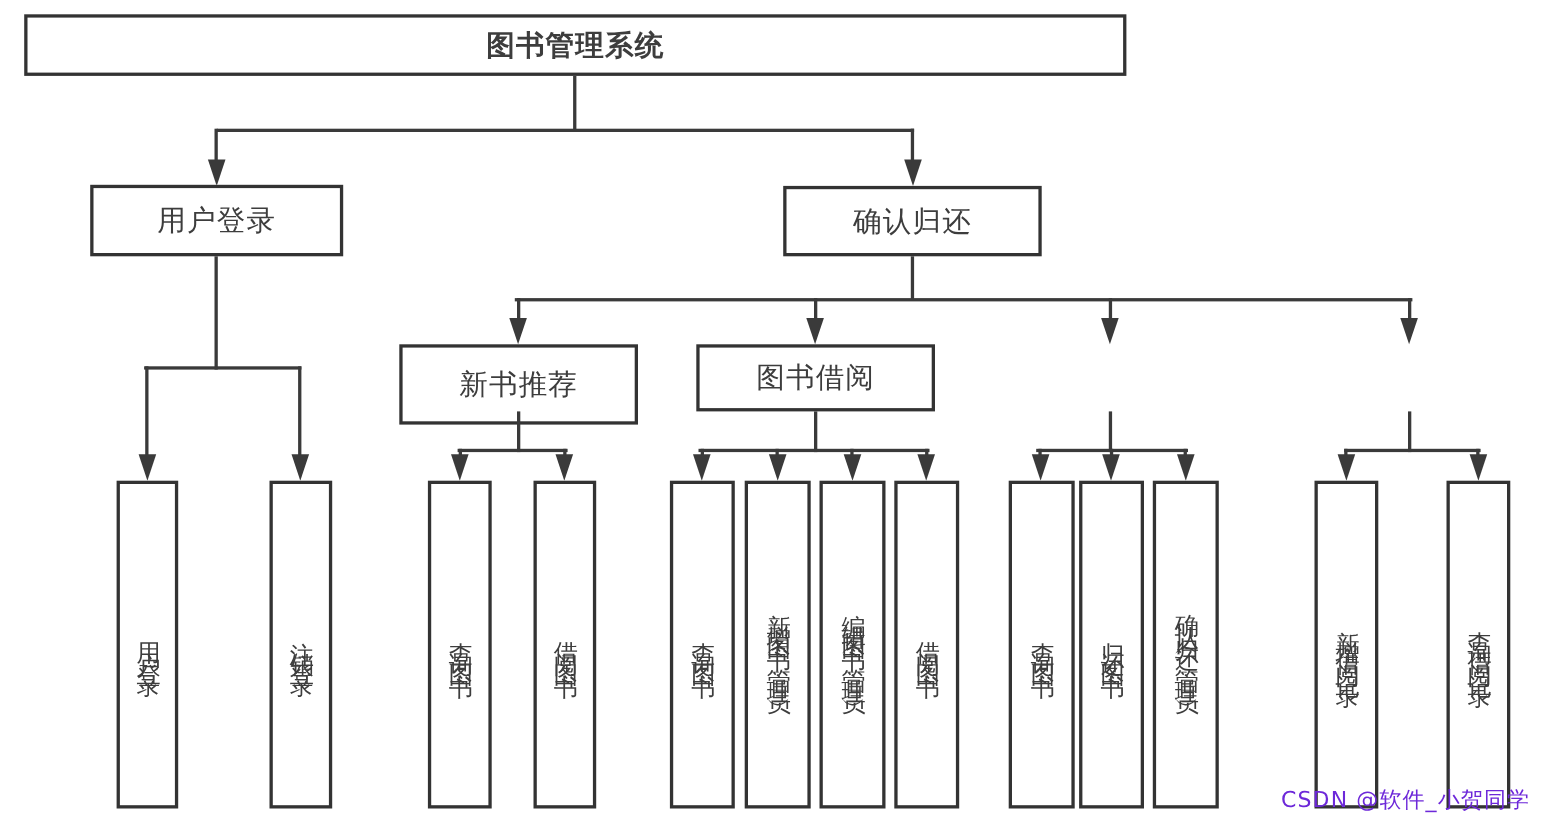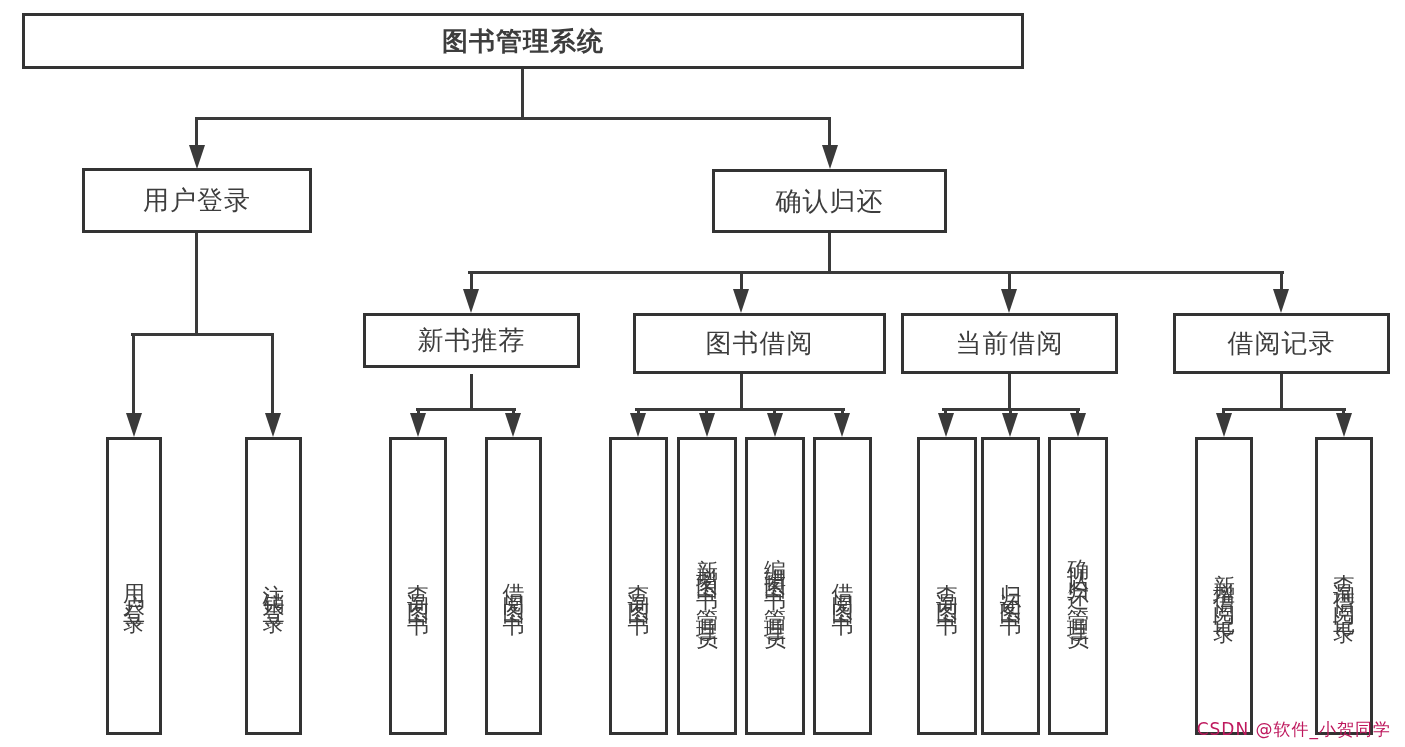--- a/index.html
+++ b/index.html
@@ -21,21 +21,21 @@
     white-space:nowrap;
   }
   .line  { position:absolute; background:#3a3a3a; }
   .arrow {
     position:absolute; width:0; height:0;
     border-left:8px solid transparent; border-right:8px solid transparent;
     border-top:24px solid #3a3a3a;
   }
   .watermark {
     position:absolute; right:14px; bottom:6px;
-    font-size:17px; color:#be185d; letter-spacing:1px; white-space:nowrap;
+    font-size:20px; color:#6d28d9; letter-spacing:1px; white-space:nowrap;
   }
 </style>
 </head>
 <body>
 
 <div id="canvas">
 
   <div class="box" style="left:22px; top:13px; width:1002px; height:56px;font-weight:bold;">
     <span class="hlabel">图书管理系统</span>
   </div>
@@ -65,31 +65,25 @@
   <div class="line" style="left:468px;  top:271px; width:816px; height:3px;"></div>
   <div class="line" style="left:470px;  top:271px; width:3px;   height:22px;"></div>
   <div class="arrow" style="left:463px;  top:289px;"></div>
   <div class="line" style="left:740px;  top:271px; width:3px;   height:22px;"></div>
   <div class="arrow" style="left:733px;  top:289px;"></div>
   <div class="line" style="left:1008px; top:271px; width:3px;   height:22px;"></div>
   <div class="arrow" style="left:1001px; top:289px;"></div>
   <div class="line" style="left:1280px; top:271px; width:3px;   height:22px;"></div>
   <div class="arrow" style="left:1273px; top:289px;"></div>
 
-  <div class="box" style="left:363px; top:313px; width:217px; height:55px;">
+  <div class="box" style="left:363px; top:313px; width:217px; height:73px;">
     <span class="hlabel">新书推荐</span>
   </div>
-  <div class="box" style="left:633px; top:313px; width:253px; height:61px;">
+  <div class="box" style="left:633px; top:313px; width:217px; height:61px;">
     <span class="hlabel">图书借阅</span>
-  </div>
-  <div class="box" style="left:901px; top:313px; width:217px; height:61px;">
-    <span class="hlabel">当前借阅</span>
-  </div>
-  <div class="box" style="left:1173px; top:313px; width:217px; height:61px;">
-    <span class="hlabel">借阅记录</span>
   </div>
 
   <div class="line" style="left:470px; top:374px; width:3px;   height:37px;"></div>
   <div class="line" style="left:416px; top:408px; width:100px; height:3px;"></div>
   <div class="line" style="left:417px; top:408px; width:3px;   height:10px;"></div>
   <div class="arrow" style="left:410px; top:413px;"></div>
   <div class="line" style="left:512px; top:408px; width:3px;   height:10px;"></div>
   <div class="arrow" style="left:505px; top:413px;"></div>
 
   <div class="line" style="left:740px; top:374px; width:3px;   height:37px;"></div>

